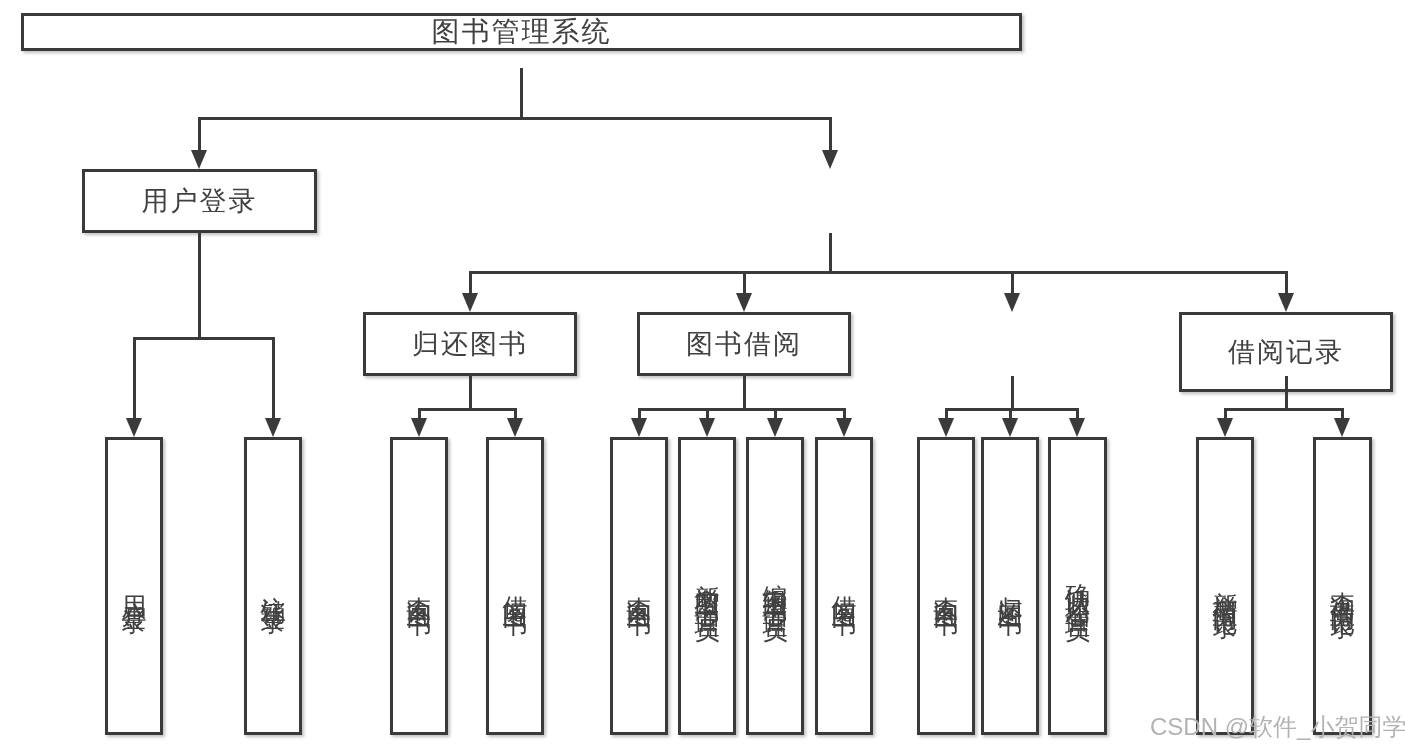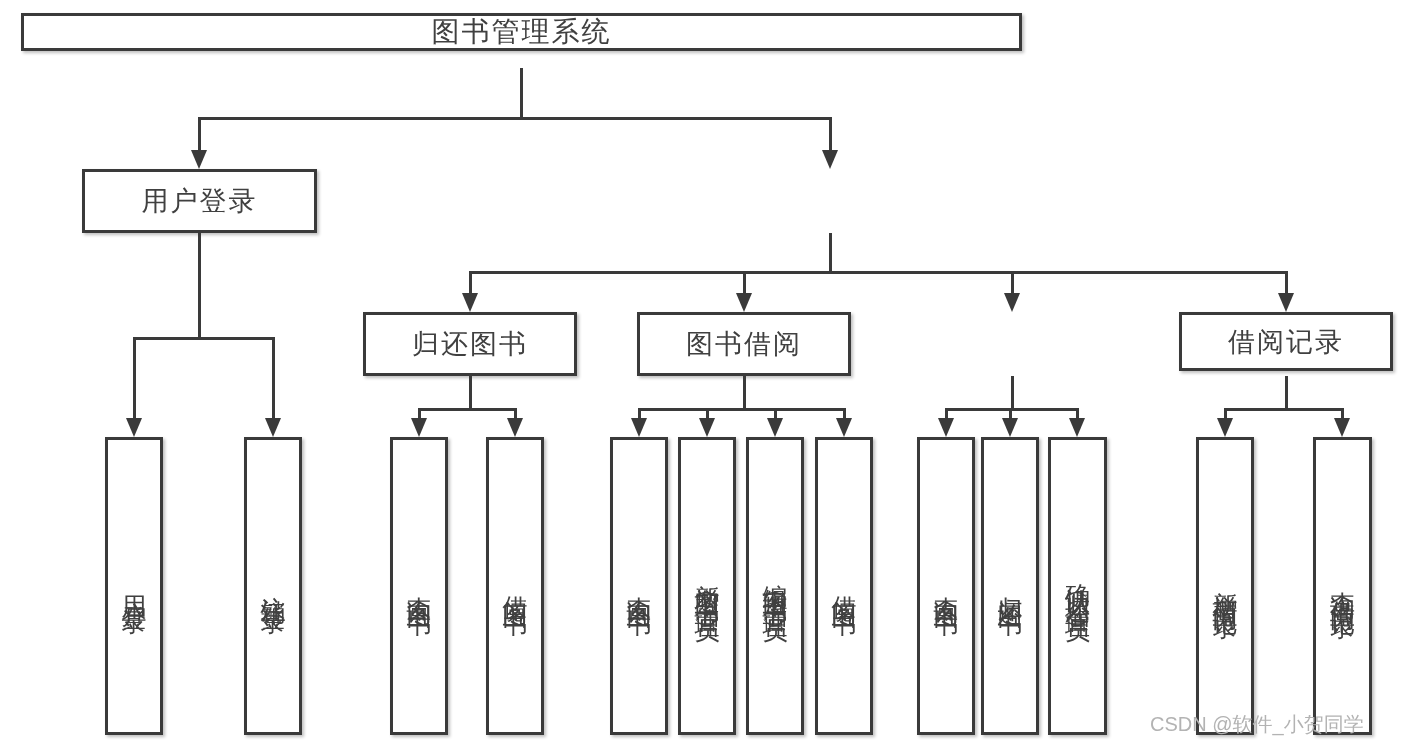--- a/index.html
+++ b/index.html
@@ -43,21 +43,21 @@
     background:var(--line);
   }
   .arrow::after{
     content:"";position:absolute;left:0;bottom:0;width:0;height:0;
     border-left:8.5px solid transparent;
     border-right:8.5px solid transparent;
     border-top:19px solid var(--line);
   }
   .watermark{
     position:absolute;left:1150px;top:711px;width:250px;
-    font-size:20px;color:var(--watermark);
+    font-size:24px;color:var(--watermark);
     white-space:nowrap;z-index:5;
   }
 </style>
 </head>
 <body>
 
 <div class="canvas">
 
   <div class="box box-root" style="left:21px;top:13px;width:1001px;height:38px;">
     <span>图书管理系统</span>
@@ -83,21 +83,21 @@
   <div class="arrow" style="left:736px;top:271px;height:41px;"></div>
   <div class="arrow" style="left:1004px;top:271px;height:41px;"></div>
   <div class="arrow" style="left:1278px;top:271px;height:41px;"></div>
 
   <div class="box box-h" style="left:363px;top:312px;width:214px;height:64px;">
     <span>归还图书</span>
   </div>
   <div class="box box-h" style="left:637px;top:312px;width:214px;height:64px;">
     <span>图书借阅</span>
   </div>
-  <div class="box box-h" style="left:1179px;top:312px;width:214px;height:59px;">
+  <div class="box box-h" style="left:1179px;top:312px;width:214px;height:80px;">
     <span>借阅记录</span>
   </div>
 
   <div class="vline" style="left:469px;top:376px;height:32px;"></div>
   <div class="hline" style="left:418px;top:408px;width:99px;"></div>
   <div class="arrow" style="left:411px;top:408px;height:29px;"></div>
   <div class="arrow" style="left:507px;top:408px;height:29px;"></div>
 
   <div class="vline" style="left:743px;top:376px;height:32px;"></div>
   <div class="hline" style="left:638px;top:408px;width:208px;"></div>

